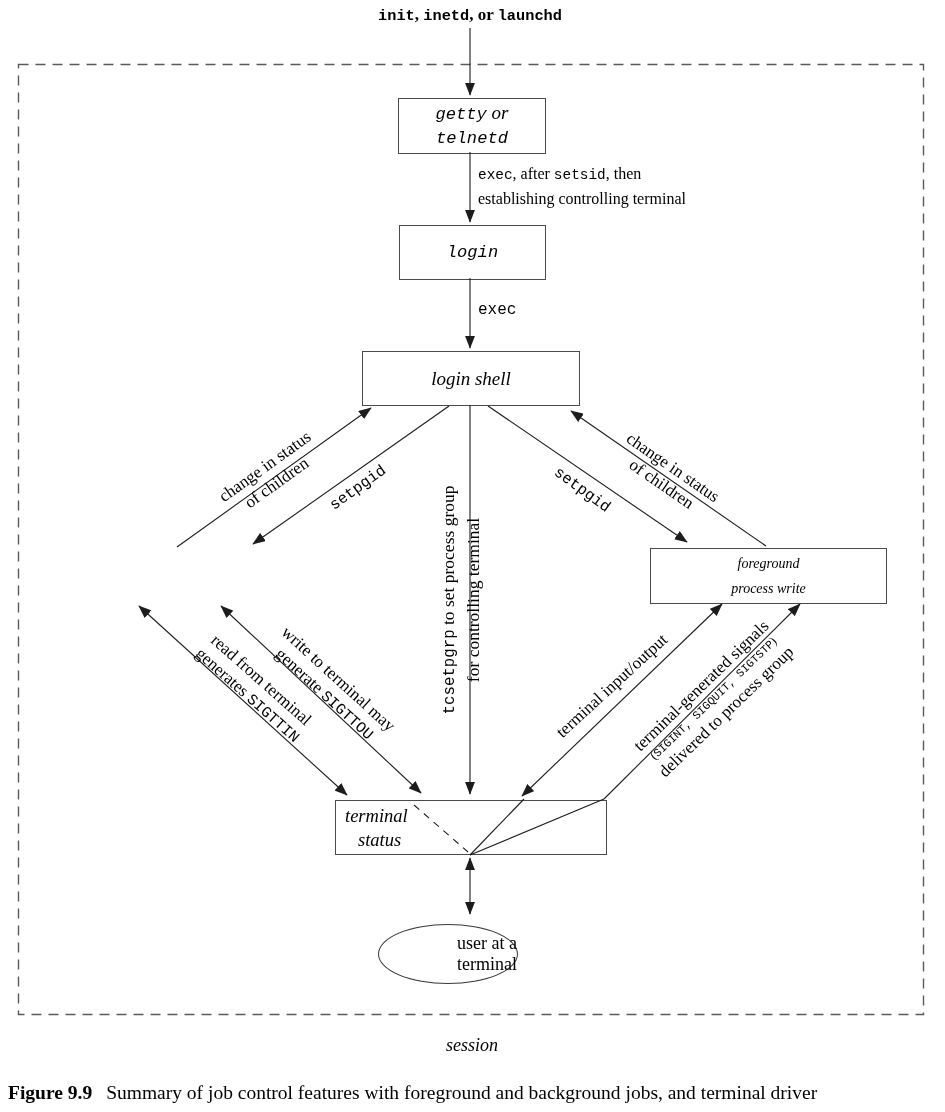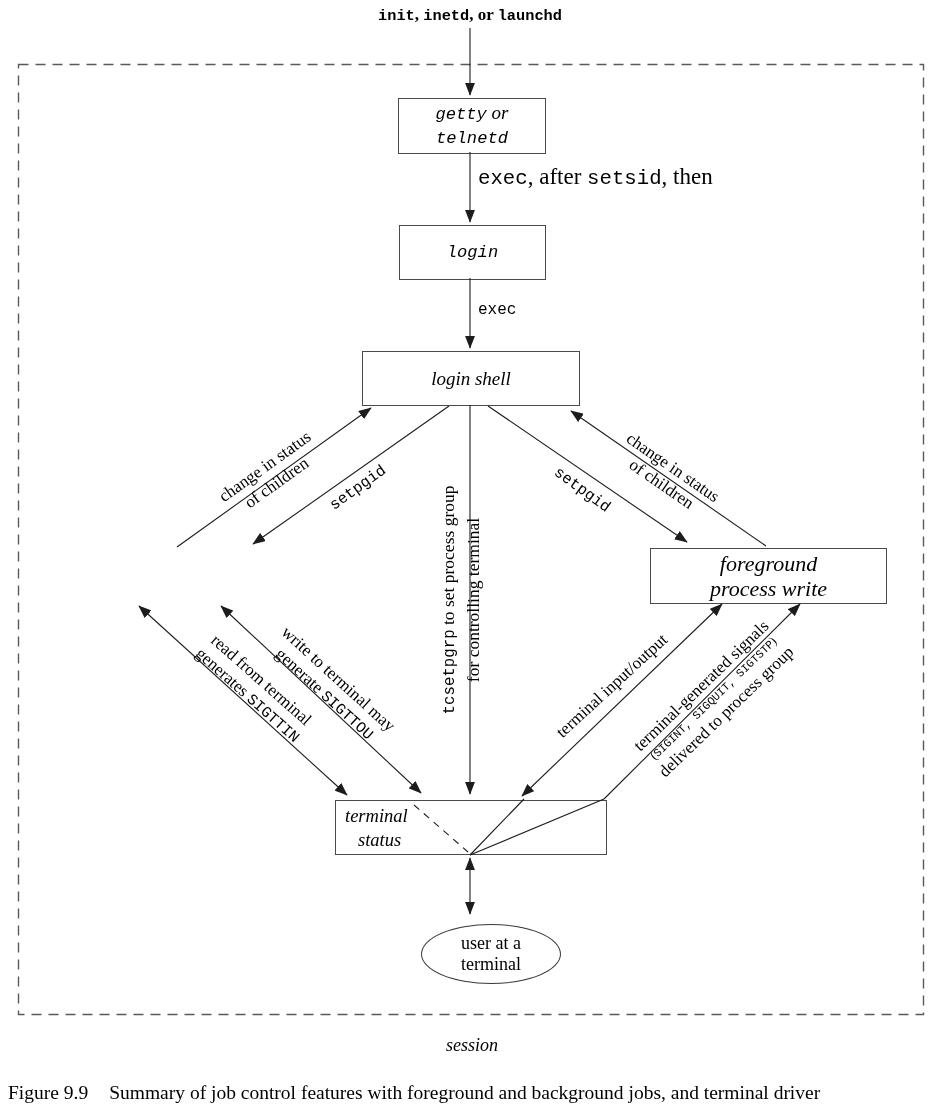--- a/index.html
+++ b/index.html
@@ -15,21 +15,21 @@
   .mono{font-family:"Liberation Mono","DejaVu Sans Mono",monospace;font-size:0.90em;}
   .ellipse{position:absolute;z-index:1;border:1px solid #3a3a3a;border-radius:50%;
        display:flex;flex-direction:column;justify-content:center;align-items:center;
        font-size:18px;line-height:21px;text-align:center;}
   .lbl{position:absolute;z-index:3;white-space:nowrap;font-size:17px;line-height:20px;
        text-align:center;}
   .ctr{transform:translate(-50%,-50%);}
   .left-align{text-align:left;}
   .caption{position:absolute;left:8px;top:1082px;width:935px;z-index:3;
        font-size:19.5px;white-space:nowrap;}
-  .caption .figlabel{font-weight:normal;margin-right:21px;}
+  .caption .figlabel{font-weight:bold;margin-right:14px;}
   .td-line2{padding-left:13px;}
   .small-line{font-size:12.5px;line-height:15px;}
 </style>
 </head>
 <body>
 
 <div class="stage">
 
   <svg class="arrows" width="945" height="1112" viewBox="0 0 945 1112">
     <defs>
@@ -73,39 +73,40 @@
 
   <div class="box" style="left:399px;top:225px;width:145px;height:53px;text-align:right;">
     <div class="bl mono">login</div>
   </div>
 
   <div class="box" style="left:362px;top:351px;width:216px;height:53px;justify-content:center;">
     <div class="bl">login shell</div>
   </div>
 
 
-  <div class="box" style="left:650px;top:548px;width:235px;height:54px;font-size:22px;">
+  <div class="box" style="left:650px;top:548px;width:235px;height:54px;font-size:14px;">
     <div class="bl">foreground</div>
     <div class="bl">process write</div>
   </div>
 
   <div class="box" style="left:335px;top:800px;width:272px;height:55px;align-items:flex-start;padding-left:9px;box-sizing:border-box;font-size:18.5px;line-height:24px;">
     <div class="bl">terminal</div>
     <div class="bl td-line2">status</div>
   </div>
 
-  <div class="ellipse" style="left:421px;top:924px;width:138px;height:58px;">
+  <div class="ellipse" style="left:378px;top:924px;width:138px;height:58px;align-items:flex-end;">
     <div>user at a</div>
     <div>terminal</div>
   </div>
 
   <div class="lbl ctr" style="left:470px;top:15px;font-size:17px;font-weight:bold;"><span class="mono">init</span><span>, </span><span class="mono">inetd</span><span>, or </span><span class="mono">launchd</span></div>
 
-  <div class="lbl left-align" style="left:478px;top:162px;line-height:29px;font-size:23px;">
+  <div class="lbl left-align" style="left:478px;top:162px;line-height:23px;font-size:16px;">
     <div><span class="mono">exec</span><span>, after </span><span class="mono">setsid</span><span>, then</span></div>
+    <div>establishing controlling terminal</div>
   </div>
 
   <div class="lbl left-align mono" style="left:478px;top:300px;font-size:16px;">exec</div>
 
   <div class="lbl" style="left:271px;top:475px;transform:translate(-50%,-50%) rotate(-35.7deg);">
     <div>change in status</div>
     <div>of children</div>
   </div>
 
   <div class="lbl mono" style="left:358px;top:488px;font-size:15.5px;transform:translate(-50%,-50%) rotate(-35.7deg);">setpgid</div>

